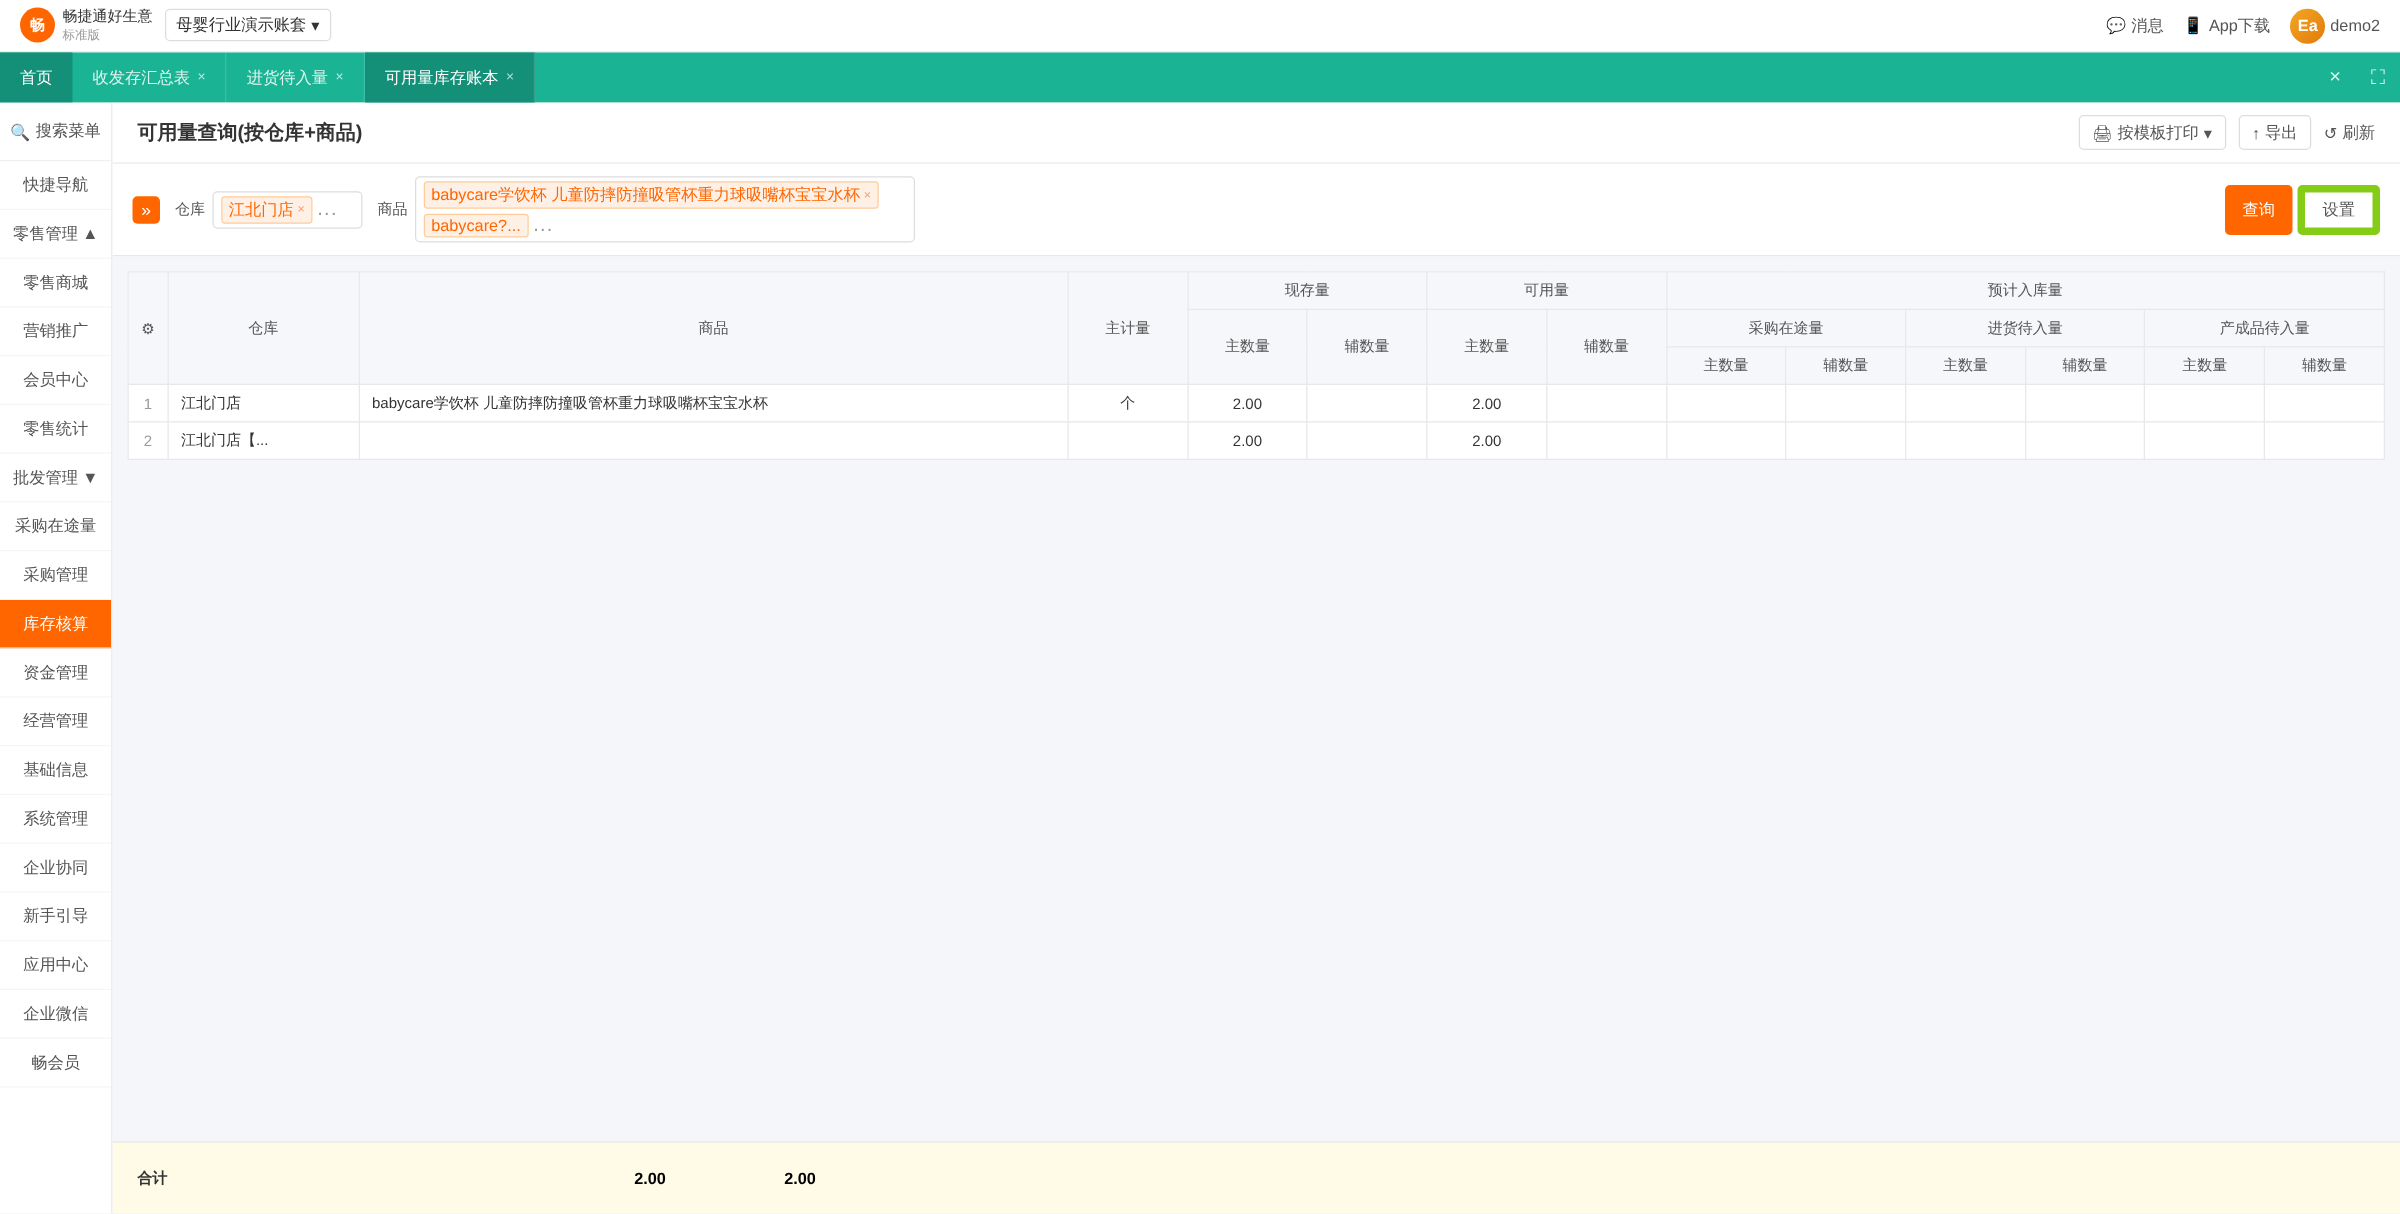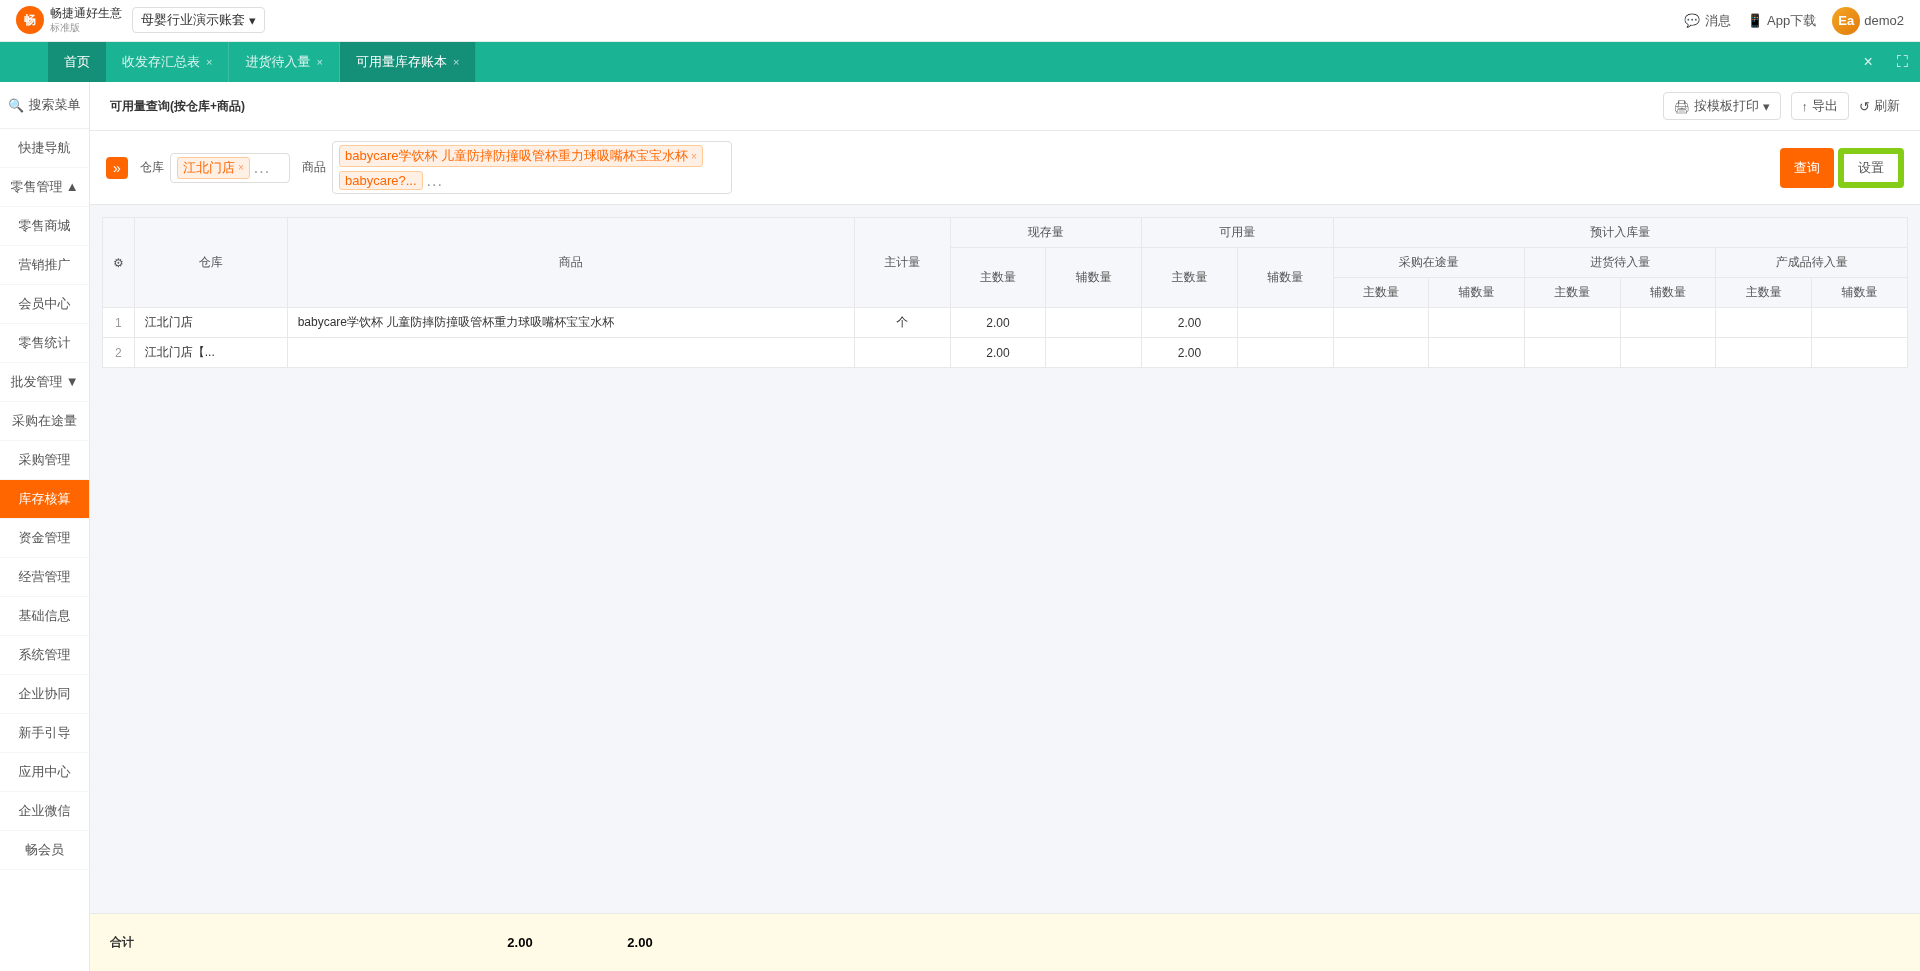--- a/index.html
+++ b/index.html
@@ -106,21 +106,20 @@
       cursor: pointer;
     }
     .nav-tab-home {
       background: #148f78;
       color: #fff;
       padding: 0 16px;
       display: flex;
       align-items: center;
       cursor: pointer;
       font-size: 13px;
-      margin-left: 48px;
     }
     .nav-right-actions {
       margin-left: auto;
       display: flex;
       align-items: center;
     }
     .nav-action-btn {
       color: rgba(255,255,255,0.85);
       padding: 0 12px;
       cursor: pointer;
@@ -190,21 +189,21 @@
     .page-header {
       background: #fff;
       padding: 10px 20px 0;
       display: flex;
       align-items: center;
       justify-content: space-between;
       border-bottom: 1px solid #e8e8e8;
       flex-shrink: 0;
     }
     .page-title {
-      font-size: 12px;
+      font-size: 16px;
       font-weight: bold;
       color: #333;
       padding-bottom: 10px;
     }
     .page-actions {
       display: flex;
       align-items: center;
       gap: 10px;
       padding-bottom: 10px;
     }

